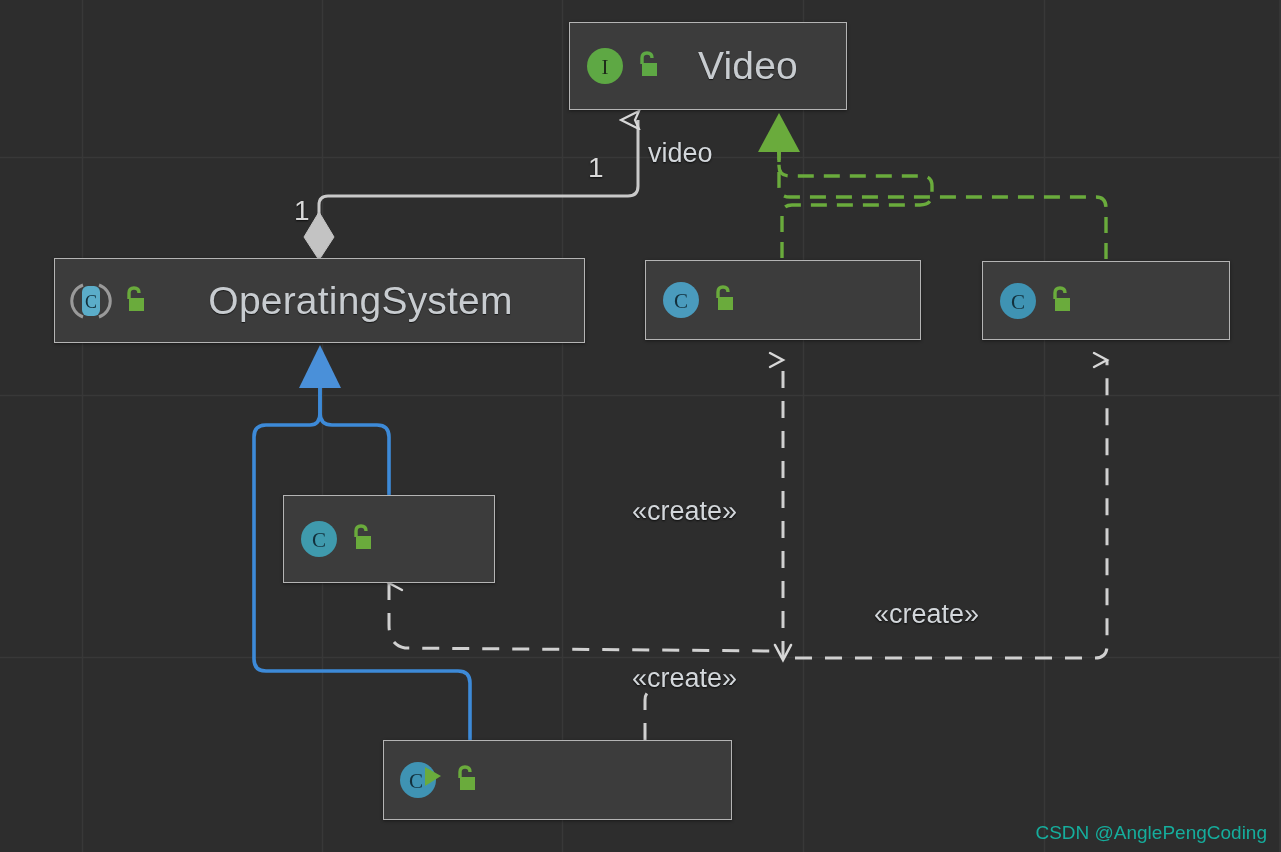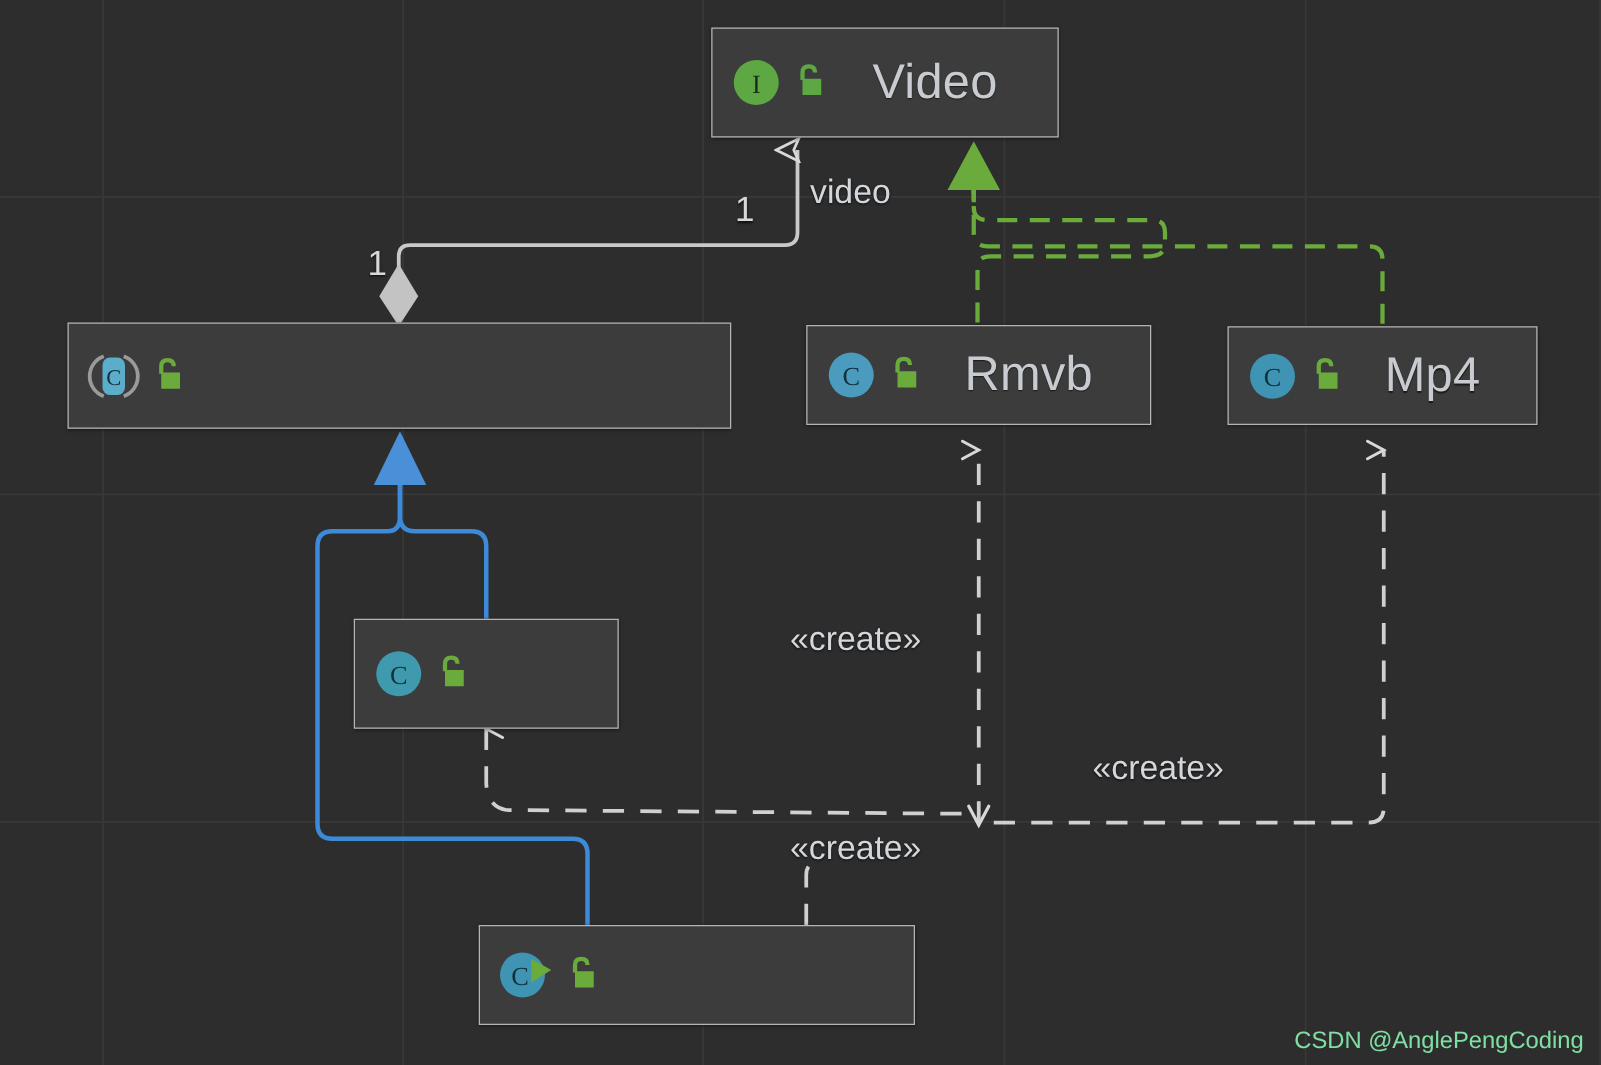--- a/index.html
+++ b/index.html
@@ -69,21 +69,21 @@
     position: absolute;
     color: #d8d8d8;
     font-size: 28px;
     z-index: 6;
     text-shadow: 0 1px 2px rgba(0,0,0,0.75);
   }
   .watermark {
     position: absolute;
     right: 14px;
     bottom: 8px;
-    color: #86efac;
+    color: #14b8a6;
     font-size: 19px;
     opacity: 0.92;
     z-index: 8;
   }
 </style>
 </head>
 <body>
 
 <div id="canvas">
 
@@ -186,48 +186,47 @@
         <path d="M14 6 A17 17 0 0 0 14 38" fill="none" stroke="#9a9a9a" stroke-width="3"></path>
         <path d="M30 6 A17 17 0 0 1 30 38" fill="none" stroke="#9a9a9a" stroke-width="3"></path>
         <rect x="13" y="7" width="18" height="30" rx="6" fill="#5badc9"></rect>
         <text x="22" y="29" text-anchor="middle" font-size="18" font-family="Liberation Serif, serif" fill="#12303c">C</text>
       </svg>
       <svg class="lock" width="28" height="30" viewBox="0 0 28 30">
         <path d="M8 13 L8 7 Q8 2 13 2 Q18 2 18 7" fill="none" stroke="#6aab3c" stroke-width="3.4"></path>
         <rect x="8" y="12" width="15" height="13" fill="#6aab3c"></rect>
       </svg>
     </span>
+    <span class="title">OperatingSystem</span>
   </div>
 
   <div class="node" style="left:645px; top:260px; width:276px; height:80px;">
     <span class="icons">
       <svg width="42" height="42" viewBox="0 0 42 42">
         <circle cx="21" cy="21" r="18" fill="#4a9bbd"></circle>
         <text x="21" y="29" text-anchor="middle" font-size="21" font-family="Liberation Serif, serif" fill="#13303d">C</text>
       </svg>
       <svg class="lock" width="28" height="30" viewBox="0 0 28 30">
         <path d="M8 13 L8 7 Q8 2 13 2 Q18 2 18 7" fill="none" stroke="#6aab3c" stroke-width="3.4"></path>
         <rect x="8" y="12" width="15" height="13" fill="#6aab3c"></rect>
       </svg>
     </span>
-    <span class="title">Rmvb</span>
   </div>
 
   <div class="node" style="left:982px; top:261px; width:248px; height:79px;">
     <span class="icons">
       <svg width="42" height="42" viewBox="0 0 42 42">
         <circle cx="21" cy="21" r="18" fill="#3f93b3"></circle>
         <text x="21" y="29" text-anchor="middle" font-size="21" font-family="Liberation Serif, serif" fill="#12303c">C</text>
       </svg>
       <svg class="lock" width="28" height="30" viewBox="0 0 28 30">
         <path d="M8 13 L8 7 Q8 2 13 2 Q18 2 18 7" fill="none" stroke="#6aab3c" stroke-width="3.4"></path>
         <rect x="8" y="12" width="15" height="13" fill="#6aab3c"></rect>
       </svg>
     </span>
-    <span class="title">Mp4</span>
   </div>
 
   <div class="node" style="left:283px; top:495px; width:212px; height:88px;">
     <span class="icons">
       <svg width="42" height="42" viewBox="0 0 42 42">
         <circle cx="21" cy="21" r="18" fill="#3f9aad"></circle>
         <text x="21" y="29" text-anchor="middle" font-size="21" font-family="Liberation Serif, serif" fill="#12303c">C</text>
       </svg>
       <svg class="lock" width="28" height="30" viewBox="0 0 28 30">
         <path d="M8 13 L8 7 Q8 2 13 2 Q18 2 18 7" fill="none" stroke="#6aab3c" stroke-width="3.4"></path>

